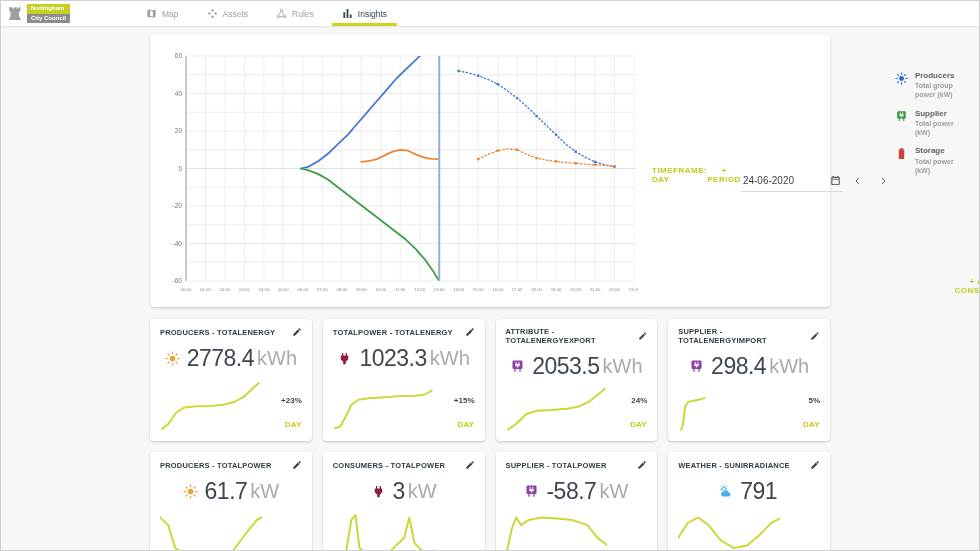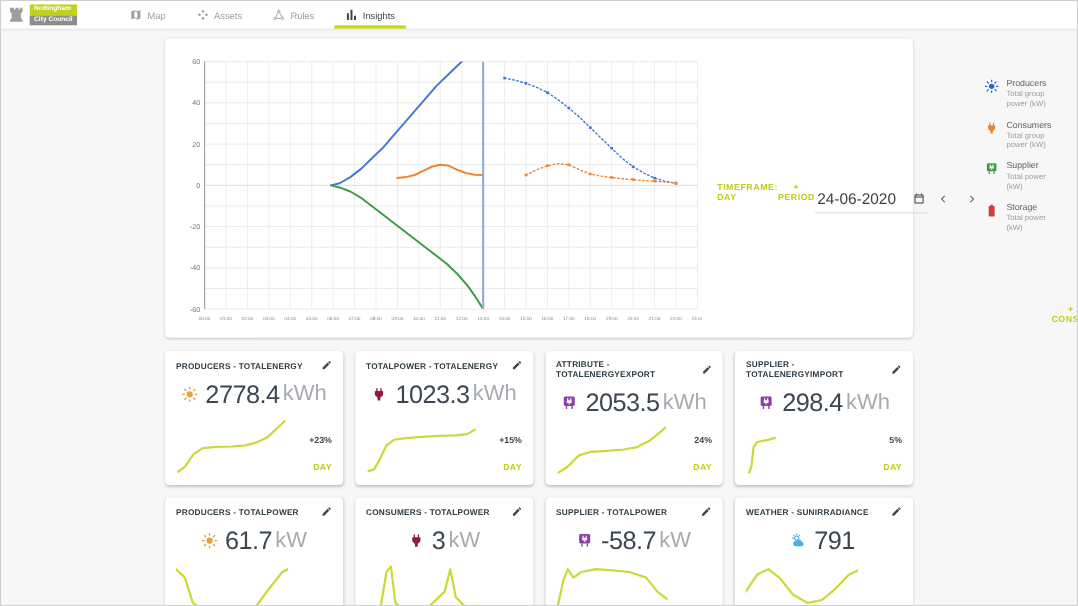--- a/index.html
+++ b/index.html
@@ -8,21 +8,21 @@
     font-family:"Liberation Sans", sans-serif;
     background:#f7f7f7;
     border:1px solid #cfcfcf;
     color:#37474f;
   }
   .icon svg { width:100%; height:100%; display:block; }
 
   
   header {
     height:25px; background:#fff; display:flex; align-items:stretch;
-    box-shadow:0 1px 2px rgba(0,0,0,.08); position:relative; z-index:5;
+    box-shadow:0 1px 2px rgba(0,0,0,.08); position:relative; z-index:5;gap:28px;
   }
   .logo { display:flex; align-items:center; gap:3px; padding:2px 6px; cursor:pointer; }
   .crest { width:17px; height:17px; color:#9e9e9e; }
   .logo-text { display:flex; flex-direction:column; }
   .logo-text span {
     font-size:6px; font-weight:bold; color:#fff; padding:1px 4px; line-height:1.3;
     white-space:nowrap;
   }
   .logo-l1 { background:#c3d021; }
   .logo-l2 { background:#8d8d8d; }
@@ -54,27 +54,27 @@
   .accent { color:#c0cc1a; }
   .tf-row { display:flex; justify-content:space-between; align-items:center; }
   .tf-label { font-size:8px; font-weight:bold; letter-spacing:.5px; }
   .btn-plain { background:none; border:none; cursor:pointer; font-family:inherit; }
   .period-btn { font-size:8px; font-weight:bold; letter-spacing:.5px; }
   .date-row { display:flex; align-items:center; margin-top:12px; }
   .date-field {
     width:102px; display:flex; align-items:center; justify-content:space-between;
     border-bottom:1px solid #dcdcdc; padding:4px 2px 5px; cursor:pointer;
   }
-  .date-field span { font-size:14px; color:#3c4043; }
+  .date-field span { font-size:10px; color:#3c4043; }
   .cal { width:11px; height:11px; color:#555; }
   .chev { width:20px; height:16px; color:#5f6368; margin-left:6px; padding:0 4px; }
   .chev svg { width:9px; height:12px; }
 
   .legend { margin-top:16px; display:flex; flex-direction:column; gap:9px; }
-  .legend-item { display:flex; align-items:flex-start; gap:7px; cursor:pointer; }
+  .legend-item { display:flex; align-items:flex-start; gap:7px; cursor:pointer;font-weight:bold; }
   .legend-item .icon { width:13px; height:13px; flex:none; margin-top:1px; }
   .legend-name { font-size:8px; color:#5f6368; line-height:1.3; }
   .legend-sub { font-size:7px; color:#9aa0a6; line-height:1.3; }
   .add-attr { margin-top:auto; align-self:flex-start; font-size:8px; font-weight:bold; letter-spacing:.5px; }
 
   
   .cards { display:grid; grid-template-columns:repeat(4,1fr); gap:11px; margin-top:12px; }
   .card { padding:8px 10px; height:122px; display:flex; flex-direction:column; }
   .card-head { display:flex; justify-content:space-between; align-items:center; }
   .card-title { font-size:7.5px; font-weight:bold; letter-spacing:.2px; color:#2f3b42; }
@@ -293,31 +293,20 @@
                   </g>
                   <circle cx="12" cy="12" r="4.5" fill="currentColor"></circle>
                 </svg>
               </span>
             <div>
                 <div class="legend-name">Producers</div>
                  <div class="legend-sub">Total group power (kW)</div>
               </div>
           </div>
           <div class="legend-item">
-            <span class="icon" style="color: rgb(239, 132, 50);">
-                <svg viewBox="0 0 24 24">
-                  <path fill="currentColor" d="M16 7V3h-2v4h-4V3H8v4H7c-.55 0-1 .45-1 1v5l4 4v4h4v-4l4-4V8c0-.55-.45-1-1-1h-1z"></path>
-                </svg>
-              </span>
-            <div>
-                <div class="legend-name">Consumers</div>
-                 <div class="legend-sub">Total group power (kW)</div>
-              </div>
-          </div>
-          <div class="legend-item">
             <span class="icon" style="color: rgb(63, 156, 70);">
                 <svg viewBox="0 0 24 24">
                   <rect x="4" y="2.5" width="16" height="13.5" rx="2" fill="currentColor"></rect>
                   <g stroke="#fff" stroke-width="1.6" stroke-linecap="round">
                     <line x1="9.8" y1="5.2" x2="9.8" y2="7.8"></line>
                     <line x1="14.2" y1="5.2" x2="14.2" y2="7.8"></line>
                   </g>
                   <rect x="8.3" y="7.8" width="7.4" height="3.8" rx="1.2" fill="#fff"></rect>
                   <line x1="12" y1="11.6" x2="12" y2="13.8" stroke="#fff" stroke-width="1.6"></line>
                   <g stroke="currentColor" stroke-width="2">

